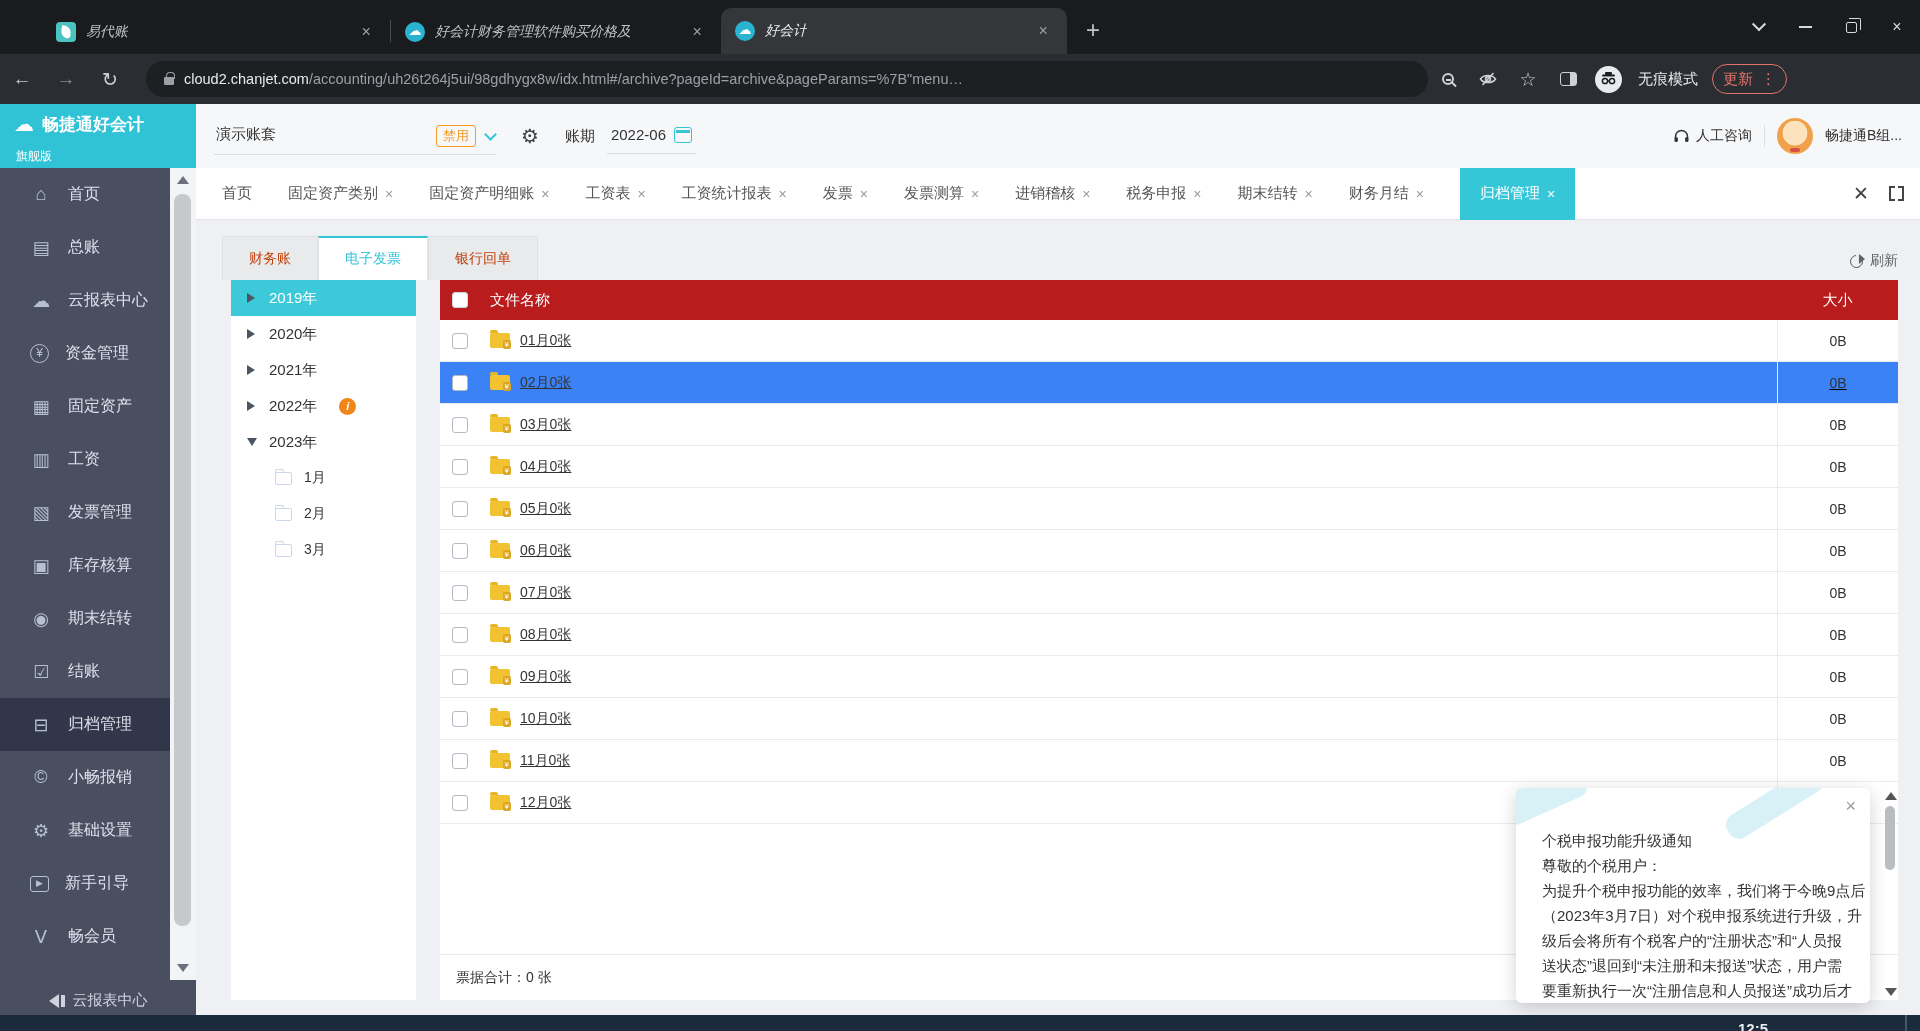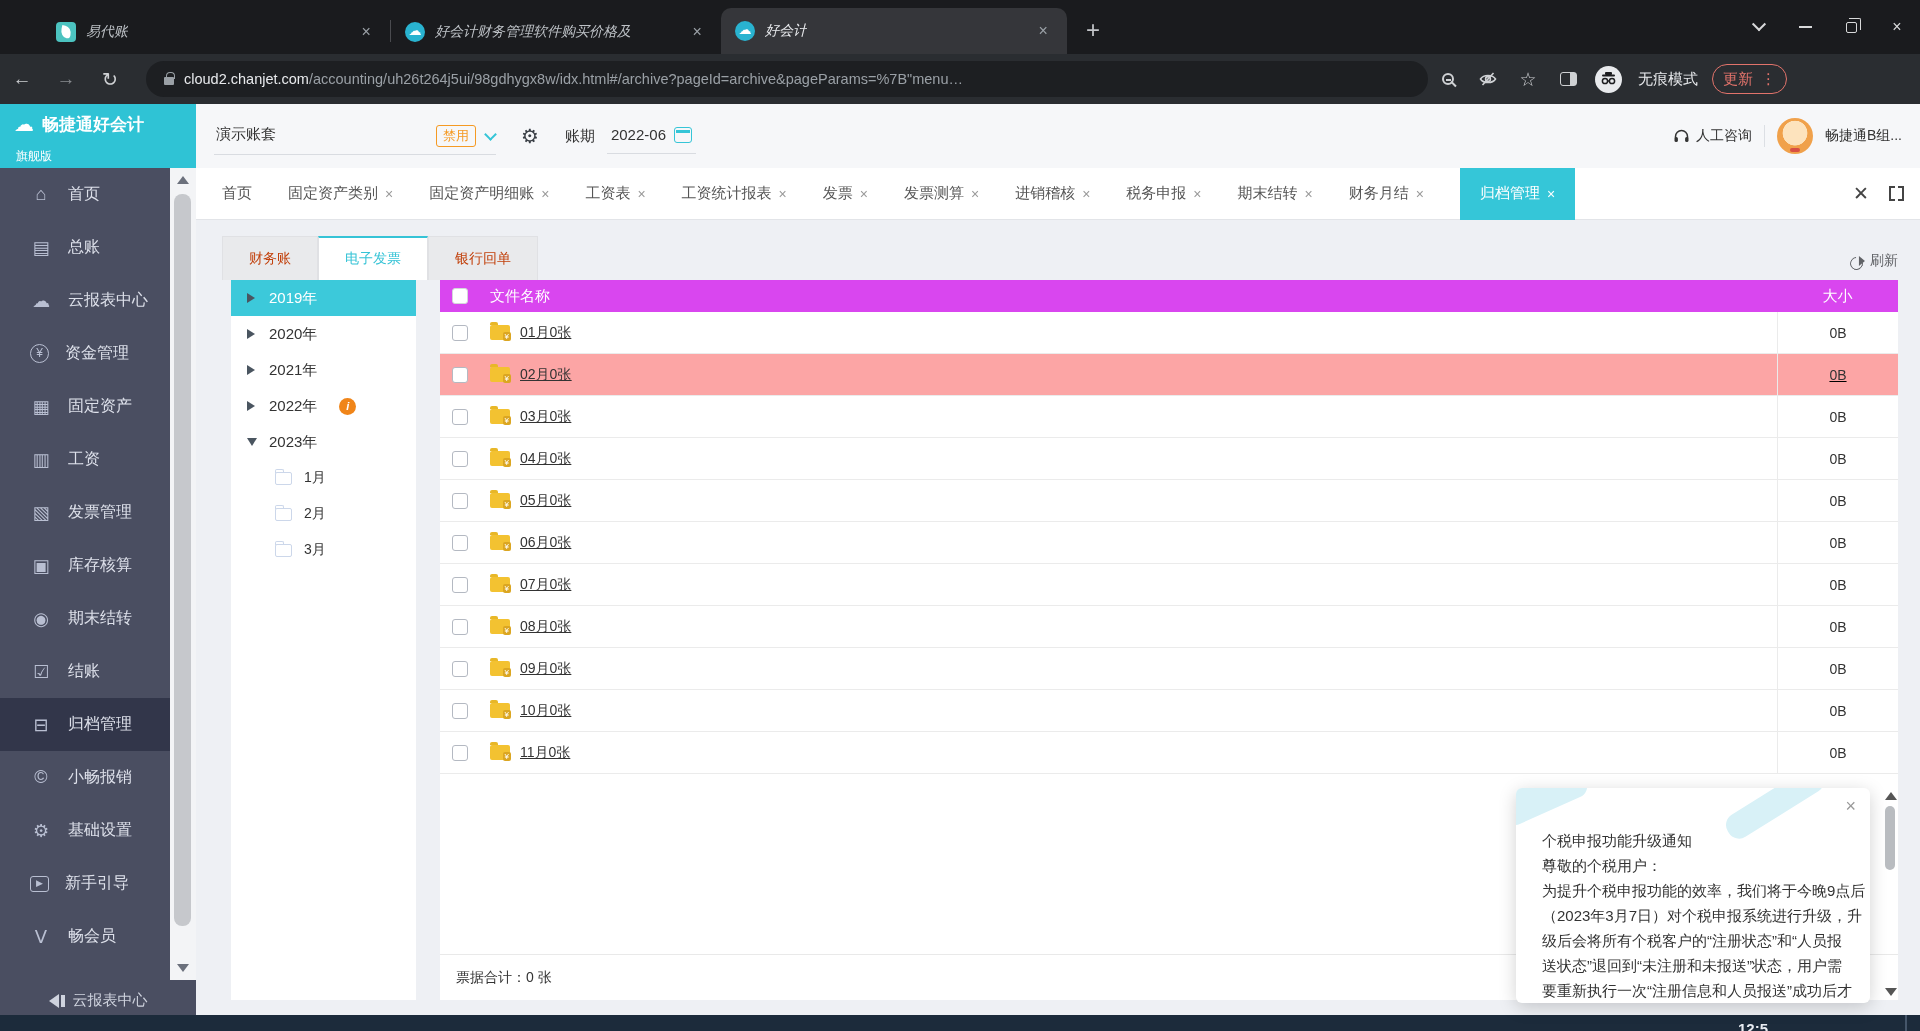--- a/index.html
+++ b/index.html
@@ -98,43 +98,43 @@
   .ws-close { font-size:19px; }
   .expandic { width:15px; height:15px; position:relative; }
   .expandic::before { content:""; position:absolute; left:0; top:0; bottom:0; width:4px; border:2px solid #444; border-right:none; }
   .expandic::after { content:""; position:absolute; right:0; top:0; bottom:0; width:4px; border:2px solid #444; border-left:none; }
 
   
   .content { padding:16px 22px 0 26px; height:795px; }
   .subtabs { height:44px; display:flex; align-items:flex-end; }
   .stab { height:44px; padding:0 26px; display:flex; align-items:center; background:#e9eaec; border:1px solid #e0e1e4; border-bottom:none; font-size:14px; color:#c2410c; }
   .stab.active { background:#fff; color:#35c3d6; border-top:2px solid #35c3d6; }
-  .refresh { margin-left:auto; display:flex; align-items:flex-end; gap:7px; color:#606266; font-size:14px; margin-bottom:10px; }
+  .refresh { margin-left:auto; display:flex; align-items:center; gap:7px; color:#606266; font-size:14px; margin-bottom:10px; }
   .refic { width:13px; height:13px; border:1.5px solid #606266; border-radius:50%; border-top-color:transparent; transform:rotate(40deg); position:relative; }
   .refic::after { content:""; position:absolute; right:-2px; top:-3px; width:0; height:0; border-left:5px solid transparent; border-right:5px solid transparent; border-bottom:6px solid #606266; transform:rotate(50deg); }
 
   .panels { display:flex; gap:24px; height:720px;margin-left:9px; }
   .tree-panel { width:185px; background:#fff; flex:none; }
   .trow-y { height:36px; display:flex; align-items:center; padding-left:16px; font-size:15px; color:#333; }
   .trow-y.selected { background:#3cc9da; color:#fff; }
   .caret-r { width:0; height:0; border-top:5px solid transparent; border-bottom:5px solid transparent; border-left:8px solid #4a5560; margin-right:14px; flex:none; }
   .caret-d { width:0; height:0; border-left:5px solid transparent; border-right:5px solid transparent; border-top:8px solid #4a5560; margin-right:12px; flex:none; }
   .info-dot { width:17px; height:17px; border-radius:50%; background:#f08519; color:#fff; font-size:11px; font-weight:bold; display:flex; align-items:center; justify-content:center; margin-left:22px; font-style:italic; }
   .trow-m { height:36px; display:flex; align-items:center; padding-left:44px; font-size:14px; color:#333; gap:12px; }
   .folder-o { width:17px; height:13px; border:1.5px solid #ccd7ea; border-radius:2px; position:relative; }
   .folder-o::before { content:""; position:absolute; left:-1px; top:-4px; width:7px; height:3px; border:1.5px solid #ccd7ea; border-bottom:none; border-radius:2px 2px 0 0; }
 
   .table-panel { flex:1; background:#fff; display:flex; flex-direction:column; }
-  .thead { height:32px; background:#d946ef; display:flex; align-items:center; color:#fff; font-size:15px; flex:none; }
+  .thead { height:40px; background:#b91c1c; display:flex; align-items:center; color:#fff; font-size:15px; flex:none; }
   .cb { width:16px; height:16px; background:#fff; border:1px solid #b4b9c2; border-radius:3px; margin-left:12px; flex:none; }
   .thead .cb { border-color:#d4d6da; }
   .th-name { margin-left:22px; }
   .col-size { margin-left:auto; width:121px; align-self:stretch; display:flex; align-items:center; justify-content:center; flex:none; }
   .trow { height:42px; display:flex; align-items:center; border-bottom:1px solid #ebebeb; }
-  .trow.hl { background:#fca5a5;text-decoration:underline; }
+  .trow.hl { background:#3b82f6;text-decoration:underline; }
   .folder-y { width:20px; height:15px; background:#f3c231; border-radius:2px; margin-left:22px; position:relative; flex:none; }
   .folder-y::before { content:""; position:absolute; left:0; top:-3px; width:8px; height:3px; background:#e8b728; border-radius:2px 2px 0 0; }
   .folder-y::after { content:"¥"; position:absolute; right:-1px; bottom:-1px; background:#dba622; color:#fff; font-size:8px; line-height:9px; padding:0 2px; border-radius:2px; }
   .fname { margin-left:10px; font-size:14px; color:#333; text-decoration:underline; }
   .trow .col-size { border-left:1px solid #ebebeb; font-size:14px; color:#333; }
   .tfoot { margin-top:auto; border-top:1px solid #e9e9e9; height:46px; display:flex; align-items:center; padding-left:16px; font-size:14px; color:#333; flex:none; }
 
   
   .notif { position:absolute; left:1516px; top:788px; width:384px; height:215px; z-index:30; }
   .notif-card { position:absolute; left:0; top:0; width:354px; height:215px; background:#fff; border-radius:6px; box-shadow:0 4px 18px rgba(0,0,0,.18); overflow:hidden; }
@@ -506,20 +506,26 @@
               <span class="folder-y"></span>
               <a class="fname">10月0张</a>
               <span class="col-size">0B</span>
             </div>
           <div class="trow">
               <span class="cb"></span>
               <span class="folder-y"></span>
               <a class="fname">11月0张</a>
               <span class="col-size">0B</span>
             </div>
+          <div class="trow">
+              <span class="cb"></span>
+              <span class="folder-y"></span>
+              <a class="fname">12月0张</a>
+              <span class="col-size">0B</span>
+            </div>
           <div class="tfoot">票据合计：0 张</div>
         </div>
       </div>
     </div>
   </div>
 
   <div class="notif">
     <div class="notif-card">
       <span class="deco1"></span>
       <span class="deco2"></span>

